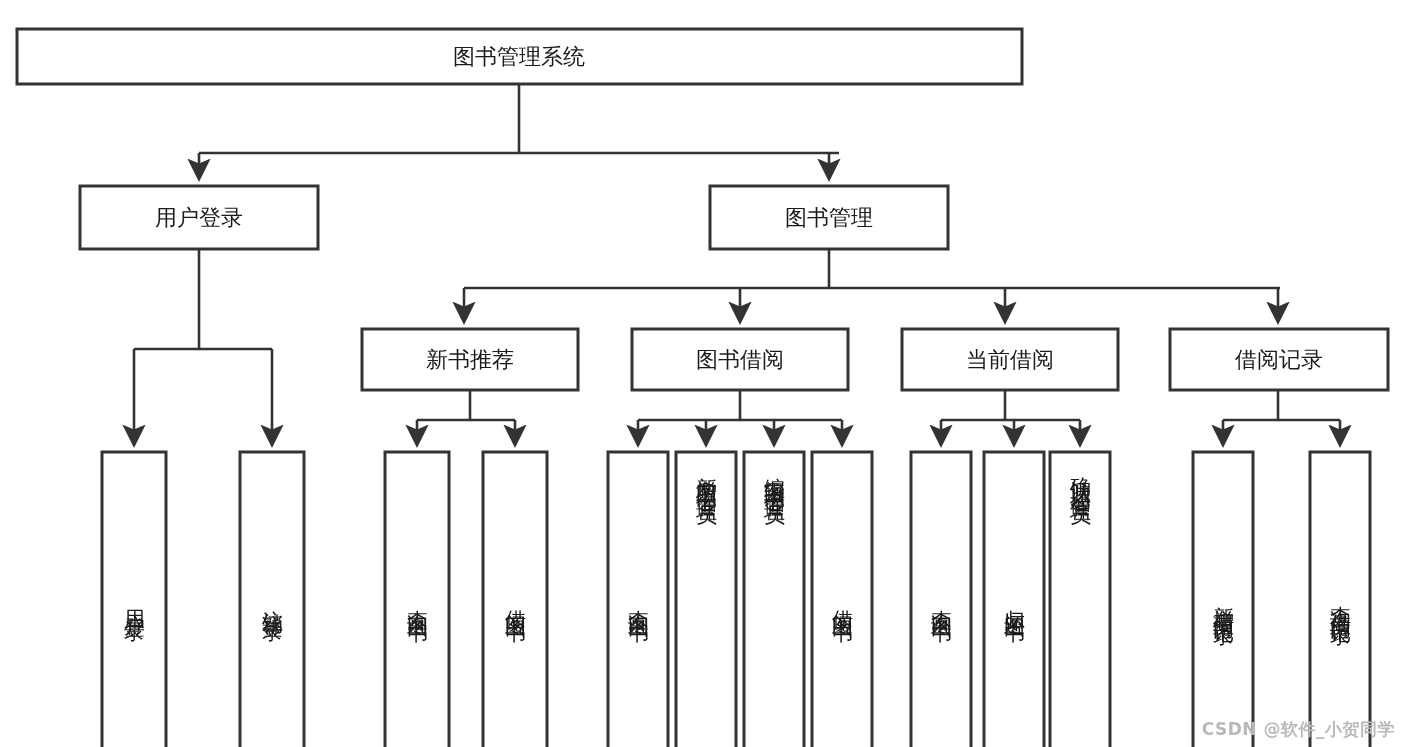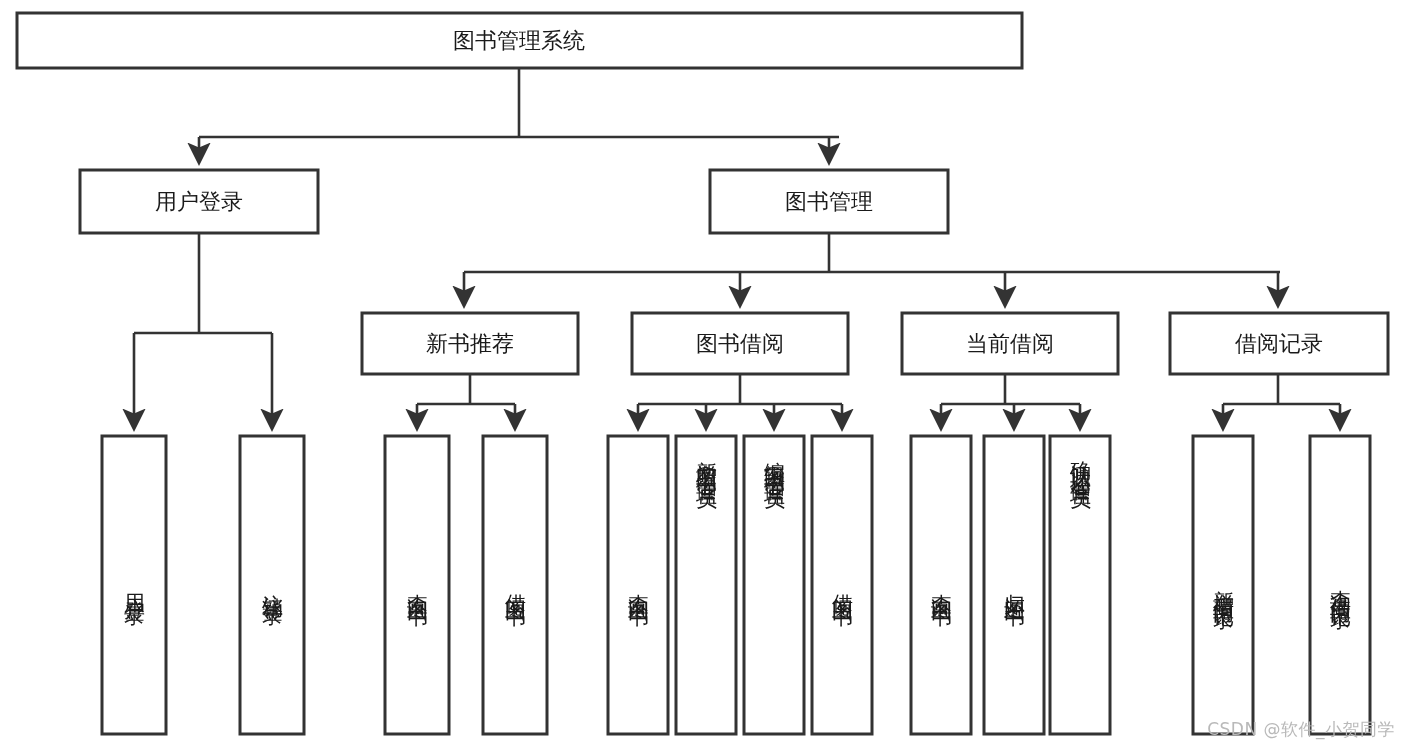--- a/index.html
+++ b/index.html
@@ -10,21 +10,21 @@
   body {
     width: 1405px;
     height: 747px;
     position: relative;
     font-family: "DejaVu Sans", "Liberation Sans", sans-serif;
     overflow: hidden;
   }
   #diagram-root {
     position: absolute;
     left: 0;
-    top: 0;
+    top: 16px;
     width: 1405px;
     height: 543px;
   }
   svg.flow {
     display: block;
     width: 1405px;
     height: 747px;
   }
   .node-rect {
     fill: #ffffff;
@@ -49,20 +49,21 @@
   }
   .watermark {
     position: absolute;
     right: 10px;
     bottom: 6px;
     font-family: "DejaVu Sans", "Liberation Sans", sans-serif;
     font-size: 17px;
     color: #b9b9b9;
     white-space: nowrap;
     letter-spacing: 0.5px;
+    font-weight: bold;
   }
   .v-text-box {
     position: absolute;
     display: flex;
     align-items: flex-start;
     justify-content: center;
     box-sizing: border-box;
     pointer-events: none;
   }
   .v-text {

